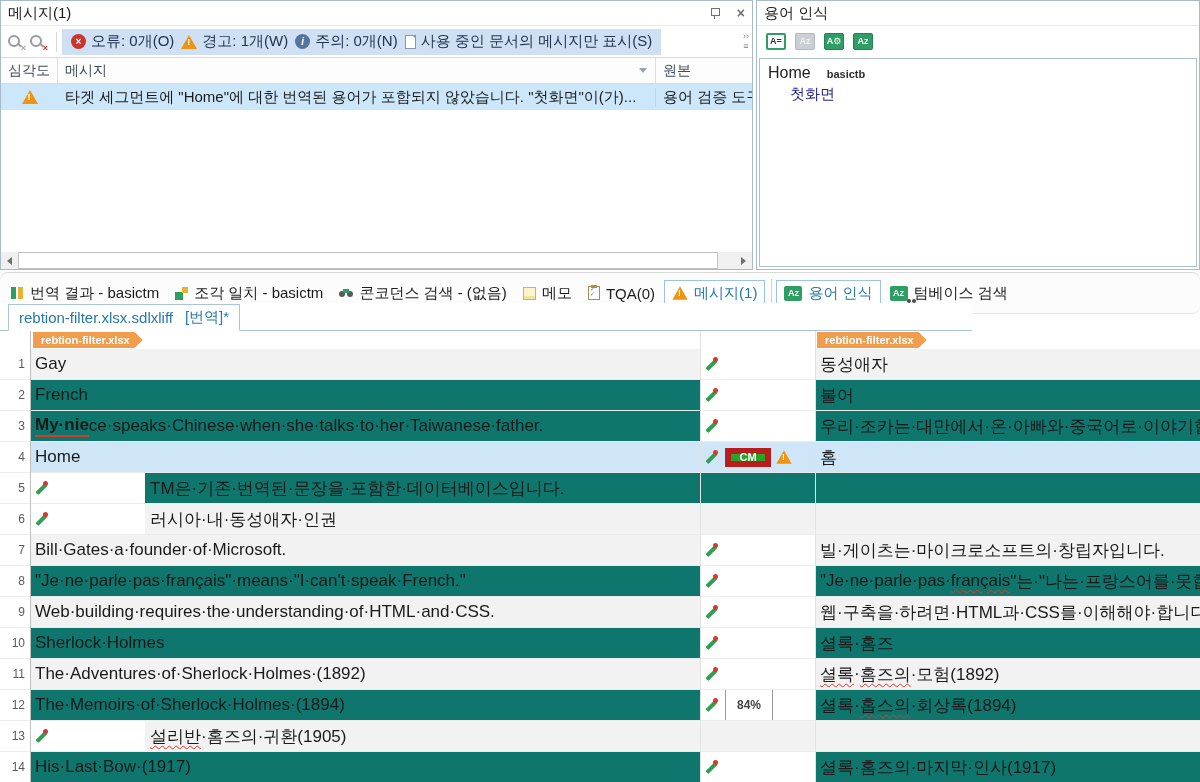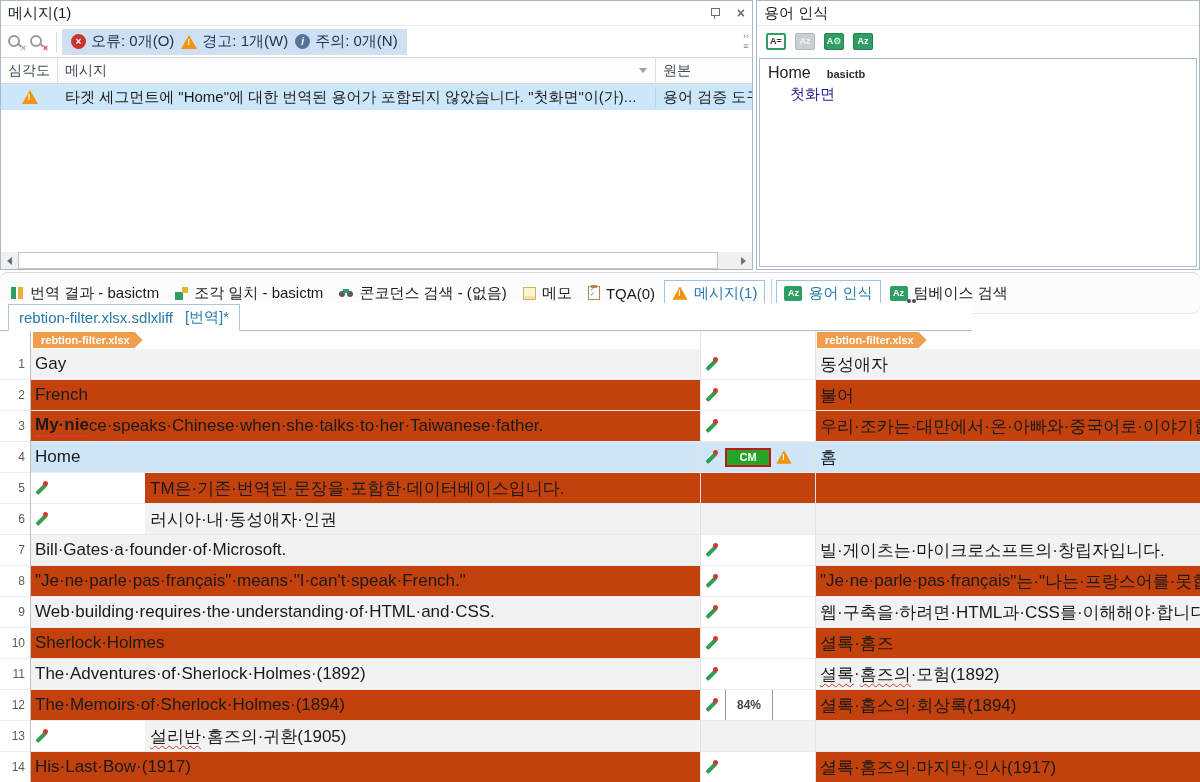--- a/index.html
+++ b/index.html
@@ -91,39 +91,39 @@
   .icon-az { width:18px; height:15px; background:#2f9e64; border-radius:2px; color:#fff; font-size:9px; font-weight:bold; display:flex; align-items:center; justify-content:center; line-height:1; }
   .icon-az.binoc-extra { position:relative; }
   .icon-az.binoc-extra::after { content:""; position:absolute; right:-3px; bottom:-2px; width:4px; height:4px; border-radius:50%; background:#4a4a4a; box-shadow:5px 0 0 #4a4a4a; }
 
   
   #doc-tabbar { position:absolute; left:0; top:303px; width:972px; height:28px; background:#fff; border-bottom:1px solid #aac4d8; }
   .doc-tab { position:absolute; left:8px; bottom:-1px; height:27px; border:1px solid #aac4d8; border-bottom:1px solid #fff; background:#fff; color:#2679a8; font-size:15px; padding:0 10px; display:flex; align-items:center; cursor:pointer; white-space:nowrap; }
   .doc-tab .state { margin-left:12px; }
 
   
-  #editor { position:absolute; left:0; top:331px; width:1200px; height:451px; background:#c2410c; font-size:17px; overflow:hidden; }
+  #editor { position:absolute; left:0; top:331px; width:1200px; height:451px; background:#0f766e; font-size:17px; overflow:hidden; }
   .ed-header { position:relative; height:18px; background:#fff; }
   .crumb { position:absolute; top:1px; height:16px; background:#f09e4e; color:#fff; font-size:11px; font-weight:bold; line-height:16px; padding:0 13px 0 8px; clip-path:polygon(0 0, calc(100% - 8px) 0, 100% 50%, calc(100% - 8px) 100%, 0 100%); white-space:nowrap; }
   .crumb.src { left:33px; }
   .crumb.tgt { left:817px; }
   .ed-rows { position:relative; }
   .erow { display:flex; height:31px; border-bottom:1px solid #ececec; }
   .cell-num { width:30px; text-align:right; padding-right:5px; font-size:12px; color:#5a5a5a; display:flex; align-items:center; justify-content:flex-end; background:#fff; }
   .cell-src { width:670px; padding-left:5px; display:flex; align-items:center; overflow:hidden; white-space:nowrap; }
   .cell-status { width:115px; padding-left:3px; display:flex; align-items:center; gap:5px; background:#fff; overflow:hidden; }
   .cell-tgt { flex:1; padding-left:5px; display:flex; align-items:center; overflow:hidden; white-space:nowrap; }
   .erow.bg-gray .cell-src, .erow.bg-gray .cell-tgt { background:#f2f2f2; }
   .erow.selected .cell-src, .erow.selected .cell-tgt, .erow.selected .cell-status { background:#cfe6f8; }
   .sq { text-decoration:underline; text-decoration-style:wavy; text-decoration-color:#d63a2f; text-decoration-thickness:1px; text-underline-offset:3px; }
   .redline { border-bottom:2px solid #d63a2f;font-weight:bold; }
   .pencil { position:relative; width:17px; height:17px; flex:0 0 17px; }
   .pencil::before { content:""; position:absolute; left:2px; top:7px; width:13px; height:4px; background:#2e9e50; transform:rotate(-45deg); border-radius:1px; }
   .pencil::after { content:""; position:absolute; right:2px; top:1px; width:5px; height:5px; border-radius:50%; background:#d23b32; }
-  .cm-badge { width:46px; height:19px; background:#27a327; border:2px solid #b91c1c; color:#fff; font-size:11px; font-weight:bold; display:flex; align-items:center; justify-content:center; }
+  .cm-badge { width:46px; height:19px; background:#27a327; border:6px solid #b91c1c; color:#fff; font-size:11px; font-weight:bold; display:flex; align-items:center; justify-content:center; }
   .match-badge { min-width:48px; height:32px; background:#fff; border:1px solid #9a9a9a; color:#444; font-size:12px; display:flex; align-items:center; justify-content:center; padding:0 6px;font-weight:bold; }
   .vline { position:absolute; top:0; bottom:0; width:1px; pointer-events:none; z-index:5; }
   .vline.n { left:30px; background:#bfbfbf; }
   .vline.s { left:700px; background:#e2e2e2; }
   .vline.t { left:815px; background:#e2e2e2; }
 </style>
 </head>
 <body>
 
 <div id="root">
@@ -152,20 +152,24 @@
           <span>오류: 0개(O)</span>
         </span>
         <span class="hl-item">
           <span class="warn-tri"></span>
           <span>경고: 1개(W)</span>
         </span>
         <span class="hl-item">
           <span class="info-icon">i</span>
           <span>주의: 0개(N)</span>
         </span>
+        <span class="hl-item">
+          <span class="file-icon"></span>
+          <span>사용 중인 문서의 메시지만 표시(S)</span>
+        </span>
       </span>
       <span class="overflow-marks">
           <span>››</span>
           <span>≡</span>
         </span>
     </div>
 
     <div class="msg-header">
       <div class="col-sev">심각도</div>
       <div class="col-msg">

